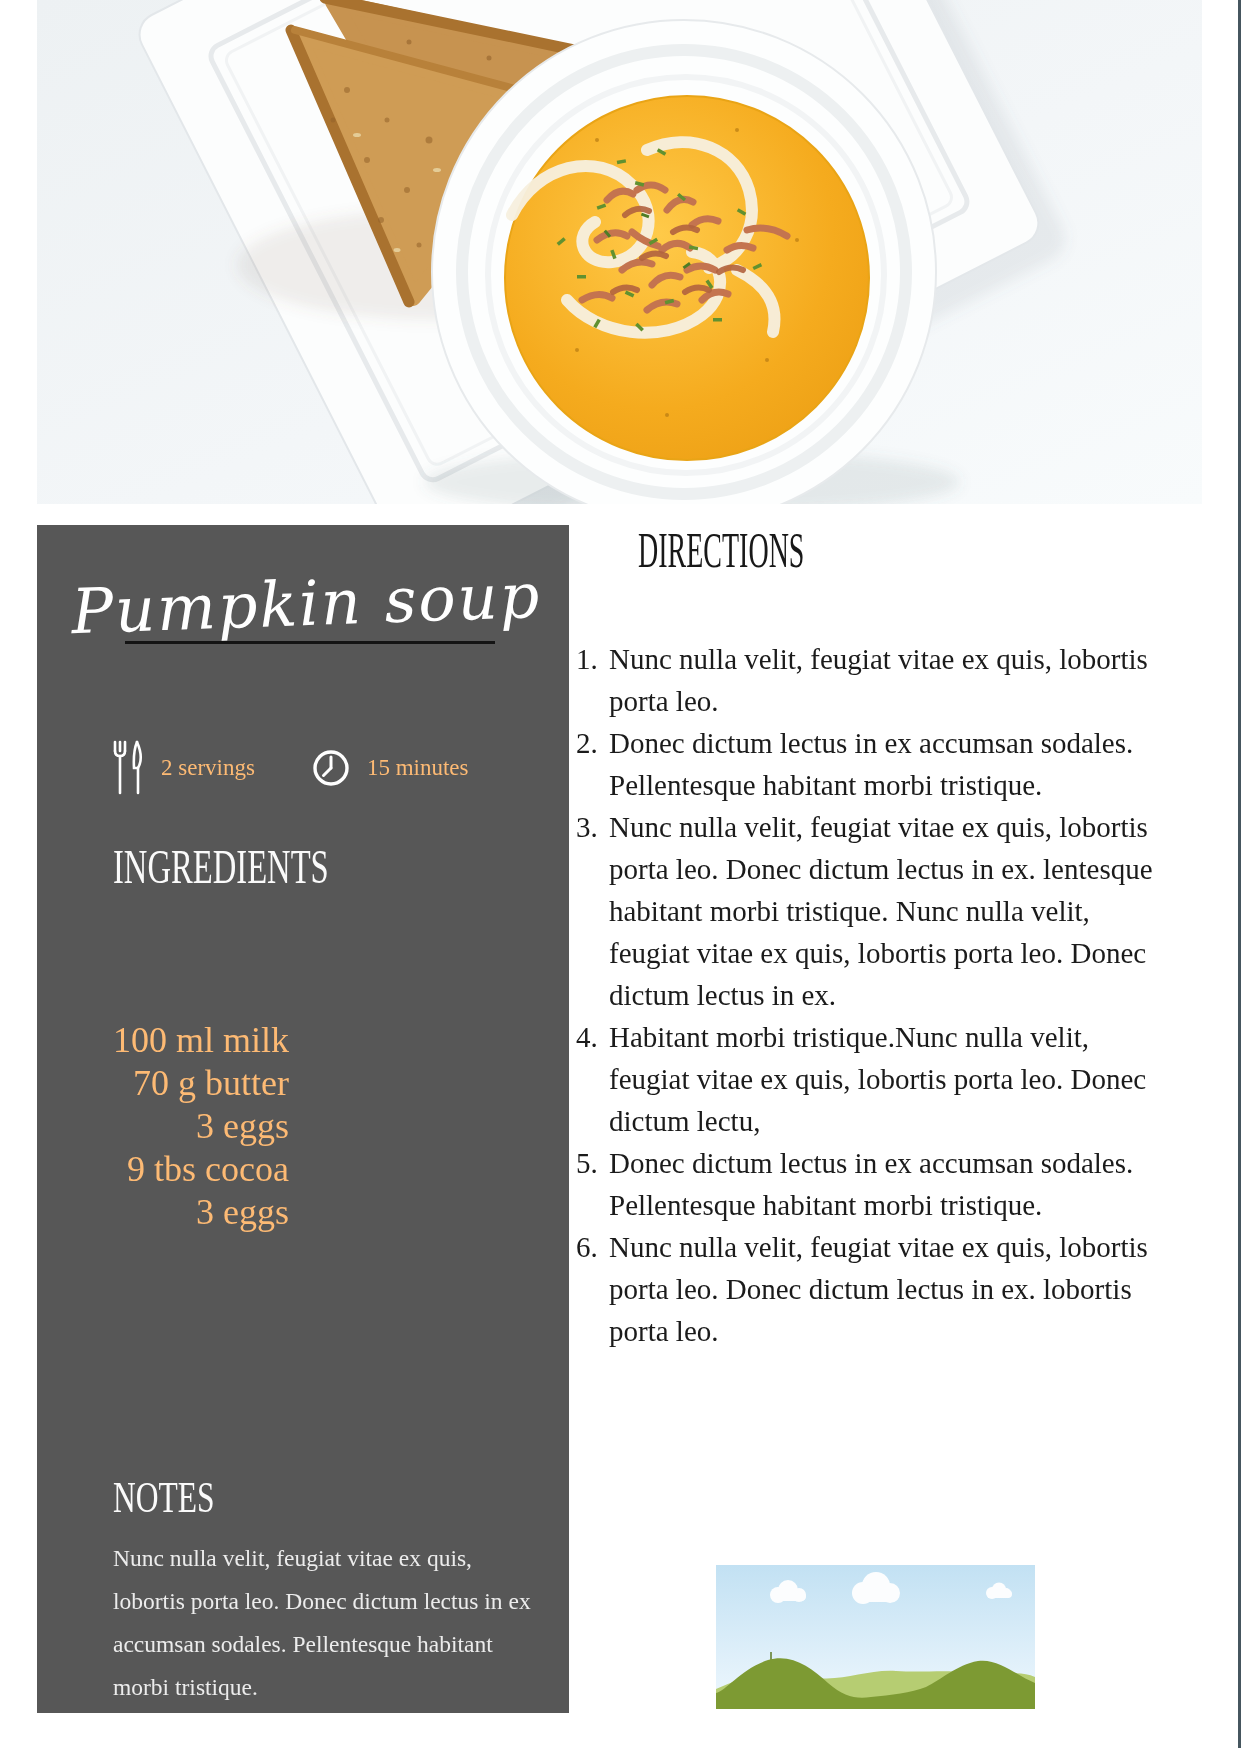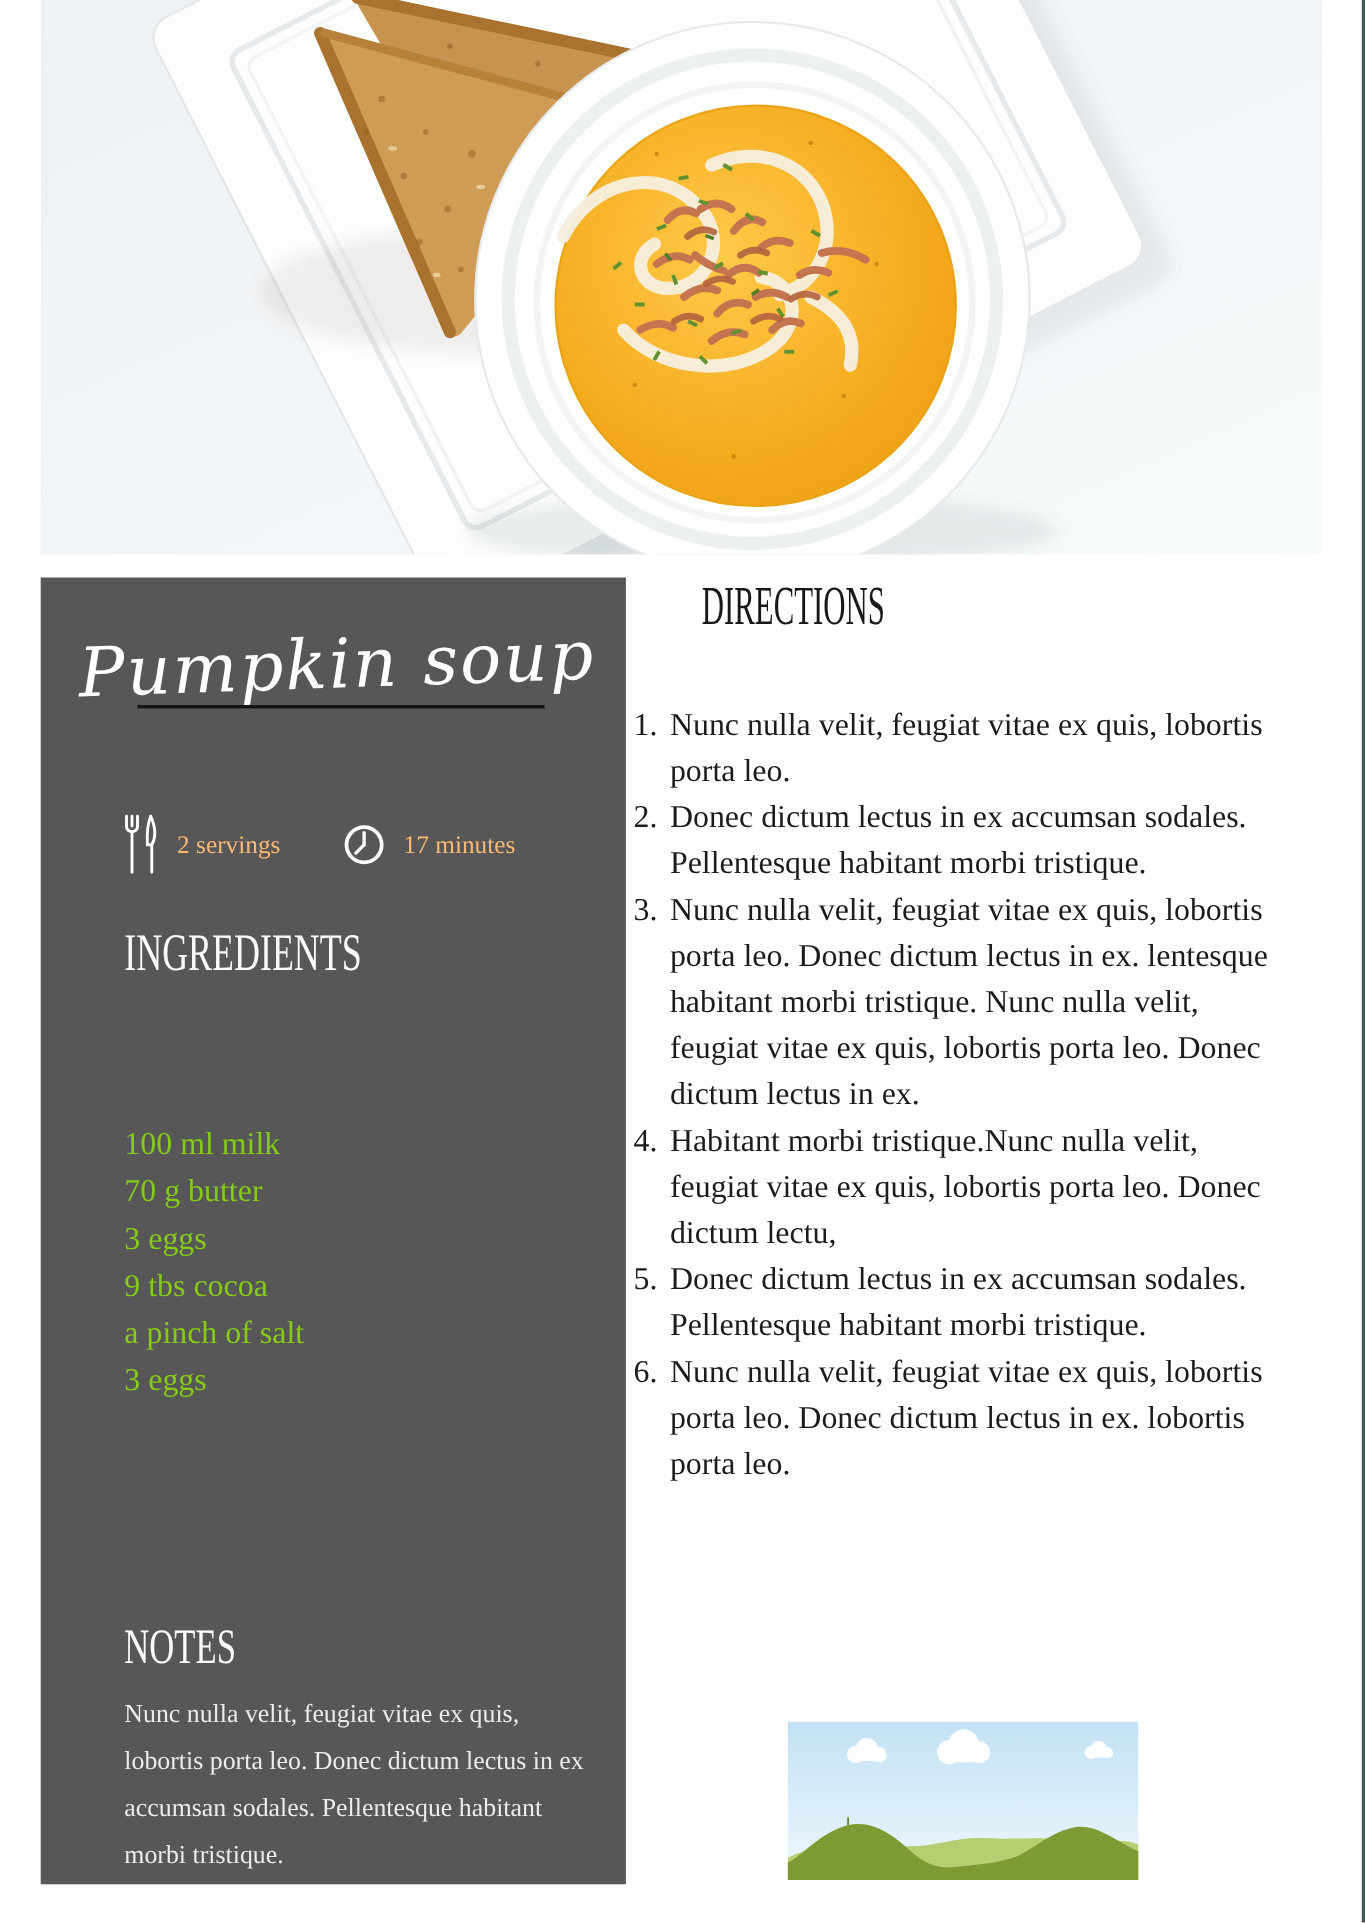--- a/index.html
+++ b/index.html
@@ -16,21 +16,21 @@
   .title-svg{position:absolute;left:0;top:14px;width:532px;height:112px;}
   .title-rule{position:absolute;left:88px;top:116px;width:370px;height:3px;background:#141414;}
   .meta{position:absolute;left:74px;top:214px;display:flex;align-items:center;}
   .meta .icon{display:block;}
   .meta .u-icon{width:32px;height:58px;margin-right:18px;}
   .meta .c-icon{width:40px;height:40px;margin-left:56px;margin-right:16px;}
   .meta .label{font-size:23px;color:#fdba74;white-space:nowrap;}
   .ing-head{position:absolute;left:76px;top:314px;margin:0;font-weight:400;font-size:48px;color:#fafafa;
             transform:scaleX(.68);transform-origin:left top;white-space:nowrap;}
   .ingredients{position:absolute;left:76px;top:494px;margin:0;padding:0;list-style:none;
-               font-size:29px;line-height:43px;color:#84cc16;}
+               font-size:36px;line-height:43px;color:#fdba74;text-align:right;}
   .notes-head{position:absolute;left:76px;top:946px;margin:0;font-weight:400;font-size:45px;color:#fafafa;
               transform:scaleX(.7);transform-origin:left top;white-space:nowrap;}
   .notes-text{position:absolute;left:76px;top:1012px;width:424px;margin:0;
               font-size:23.5px;line-height:43px;color:#ececec;}
 
   
   .dir-head{position:absolute;left:638px;top:521px;margin:0;font-weight:400;font-size:50px;color:#181818;
             transform:scaleX(.56);transform-origin:left top;white-space:nowrap;}
   .steps{position:absolute;left:576px;top:638px;width:588px;margin:0;padding:0;list-style:none;
          counter-reset:step;font-size:29px;line-height:42px;color:#1b1b1b;}
@@ -225,31 +225,30 @@
           <path d="M26,3 C30,12 31,22 27,29 L27,54"></path>
           <path d="M26,3 C23,10 22.5,20 23,29 L27,29"></path>
         </g>
       </svg>
       <span class="label">2 servings</span>
       <svg class="icon c-icon" viewBox="0 0 40 40">
         <circle cx="20" cy="20" r="16" fill="none" stroke="#ffffff" stroke-width="3.4"></circle>
         <path d="M20,20 L20,9" stroke="#ffffff" stroke-width="3" stroke-linecap="round"></path>
         <path d="M20,20 L12.5,27.5" stroke="#ffffff" stroke-width="3" stroke-linecap="round"></path>
       </svg>
-      <span class="label">17 minutes</span>
+      <span class="label">15 minutes</span>
     </div>
 
     <h2 class="ing-head">INGREDIENTS</h2>
 
     <ul class="ingredients">
         <li>100 ml milk</li>
         <li>70 g butter</li>
         <li>3 eggs</li>
         <li>9 tbs cocoa</li>
-        <li>a pinch of salt</li>
         <li>3 eggs</li>
       </ul>
 
     <h3 class="notes-head">NOTES</h3>
     <p class="notes-text">Nunc nulla velit, feugiat vitae ex quis, lobortis porta leo. Donec dictum lectus in ex accumsan sodales. Pellentesque habitant morbi tristique.</p>
   </aside>
 
   <main>
     <h2 class="dir-head">DIRECTIONS</h2>
     <ol class="steps">

